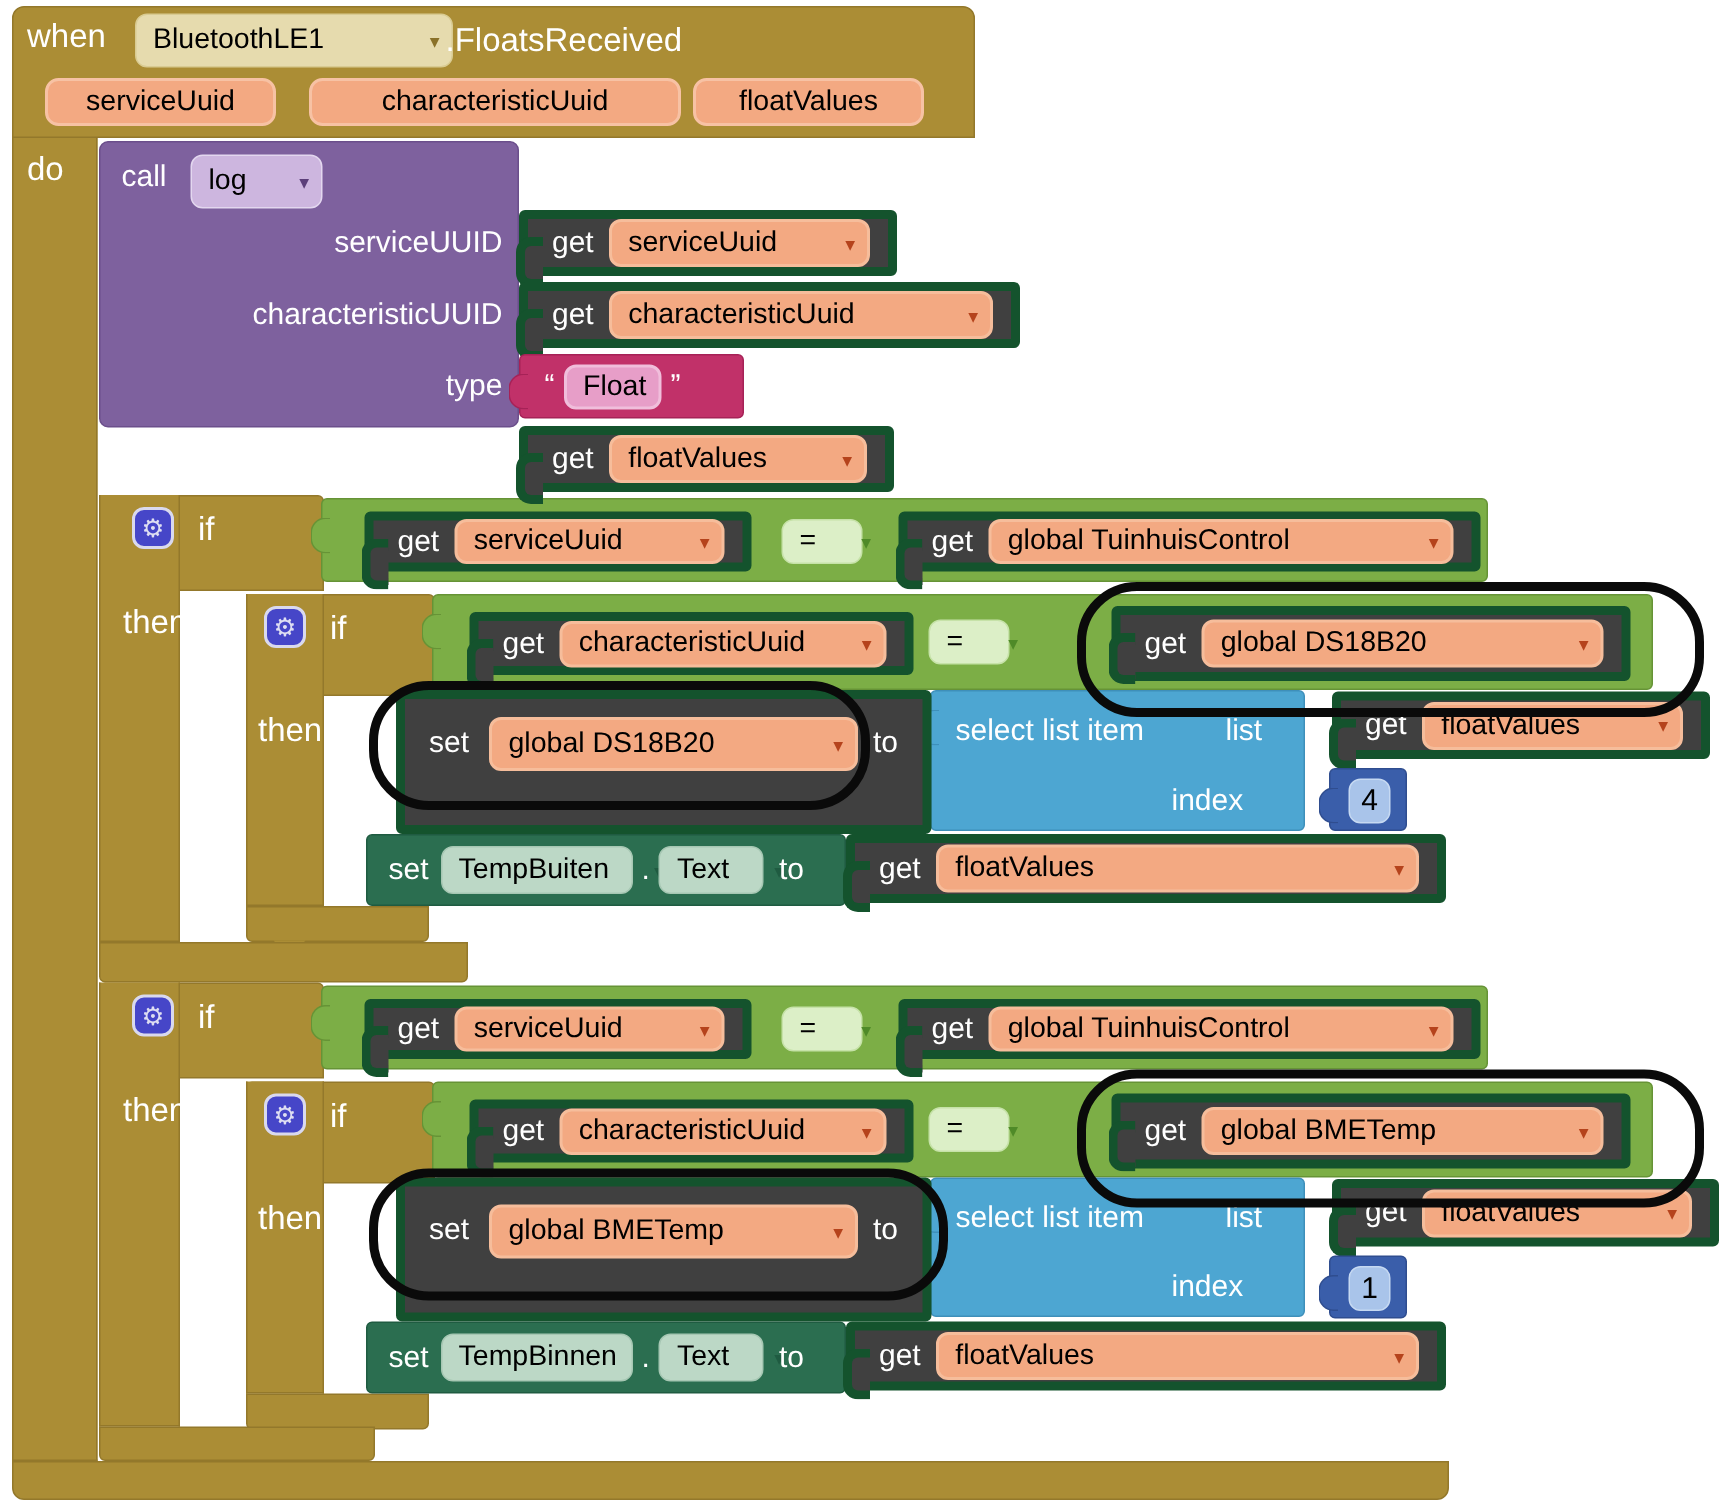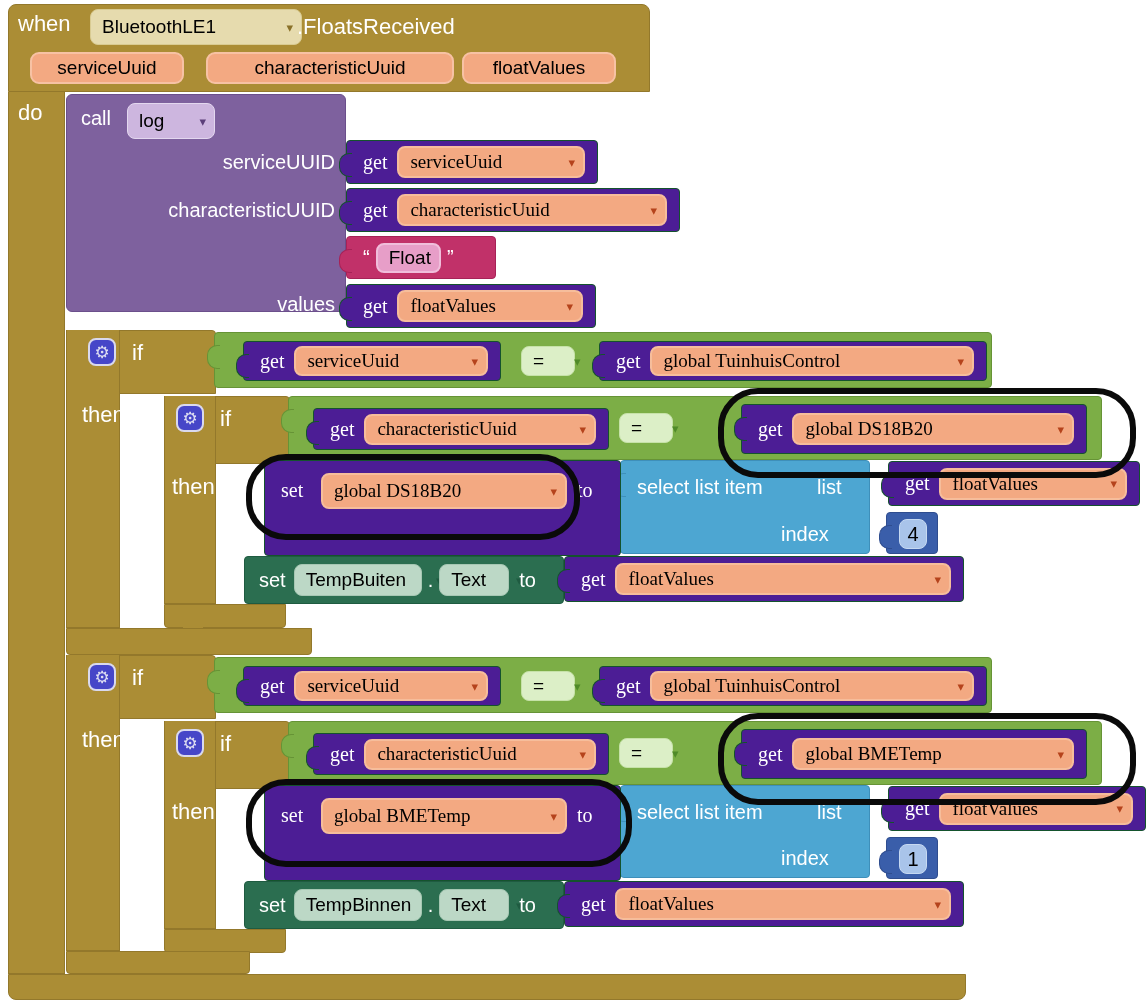--- a/index.html
+++ b/index.html
@@ -2,21 +2,21 @@
 <html><head>
 <meta charset="utf-8">
 <style>
   * { margin:0; padding:0; }
   body { background:#ffffff; font-family:"Liberation Sans", sans-serif; }
   .canvas { position:relative; width:1148px; height:1000px; background:#fff; overflow:hidden; }
 
   .shape { position:absolute; box-sizing:border-box; }
   .b-gold   { background:#AB8D35; border:1px solid #93782B; }
   .blk { position:absolute; box-sizing:border-box; }
-  .b-orange { background:#4c1d95; border:1px solid #14532d; border-radius:4px;font-family:Liberation Serif, serif; }
+  .b-orange { background:#404040; border:6px solid #14532d; border-radius:4px; }
   .b-green  { background:#7CAE46; border:1px solid #669336; border-radius:4px; }
   .b-purple { background:#7E619E; border:1px solid #6B4F8B; border-radius:6px; }
   .b-cgreen { background:#2B6E50; border:1px solid #1F5B41; border-radius:4px; }
   .b-blue   { background:#4DA6D2; border:1px solid #3E8FBA; border-radius:4px; }
   .b-mblue  { background:#3A5EAA; border:1px solid #2F4D8F; border-radius:4px; }
   .b-mag    { background:#C13169; border:1px solid #A62257; border-radius:4px; }
 
   .notch::before { content:""; position:absolute; left:-8px; top:12px; width:12px; height:22px;
                    background:inherit; border:inherit; border-right:none; border-radius:10px 0 0 10px; }
   .lbl { position:absolute; color:#fff; font-size:20px; white-space:nowrap; line-height:22px; }
@@ -72,28 +72,29 @@
     <span>characteristicUuid</span>
   </div>
   <div class="chip" style="left:462px;top:52px;width:154px;height:32px;">
     <span>floatValues</span>
   </div>
 
   <div class="shape b-gold" style="left:8px;top:92px;width:57px;height:882px;border-top:none;"></div>
   <span class="lbl big" style="left:18px;top:102px;">do</span>
   <div class="shape b-gold" style="left:8px;top:974px;width:958px;height:26px;border-radius:0 0 8px 8px;"></div>
 
-  <div class="blk b-purple z2" style="left:66px;top:94px;width:280px;height:218px;">
+  <div class="blk b-purple z2" style="left:66px;top:94px;width:280px;height:191px;">
     <span class="lbl" style="left:14px;top:12px;">call</span>
     <div class="pill p-lav" style="position:absolute;left:60px;top:8px;width:88px;height:36px;">
       <span class="nm">log</span>
       <span class="tri t-pur">▾</span>
     </div>
     <span class="arglbl" style="top:56px;">serviceUUID</span>
     <span class="arglbl" style="top:104px;">characteristicUUID</span>
+    <span class="arglbl" style="top:151px;">type</span>
     <span class="arglbl" style="top:198px;">values</span>
   </div>
 
   <div class="blk b-orange fv notch z3" style="left:346px;top:140px;width:252px;height:44px;">
     <span class="vlbl">get</span>
     <div class="pill p-salmon grow">
       <span class="nm">serviceUuid</span>
       <span class="tri t-o">▾</span>
     </div>
   </div>

